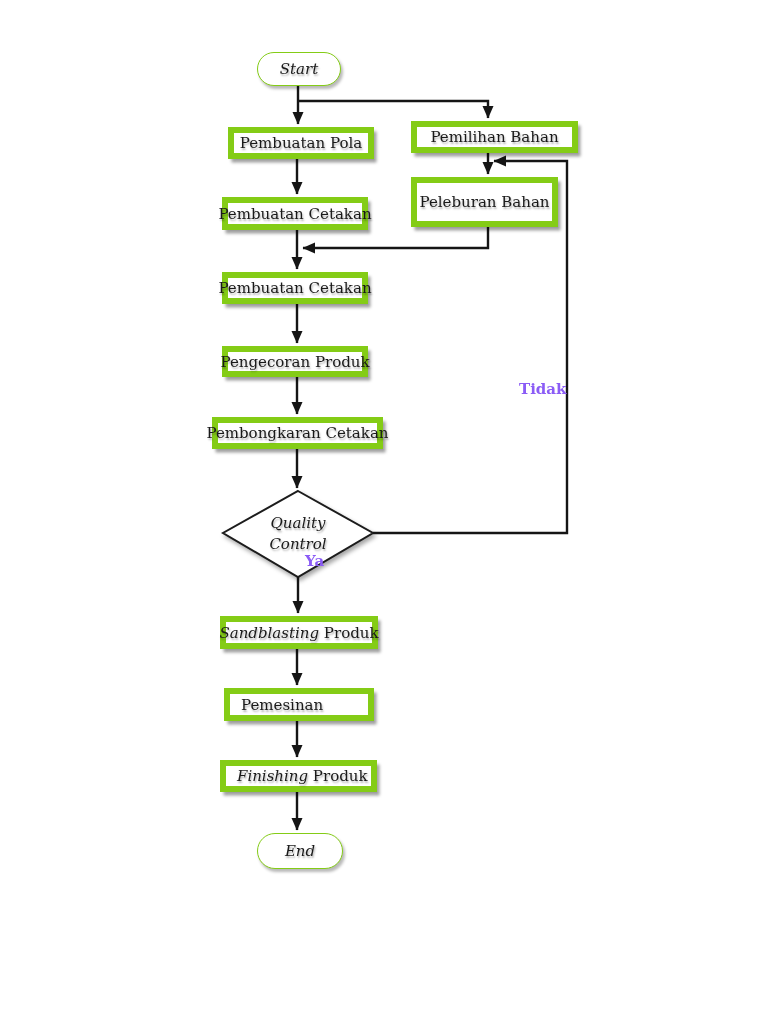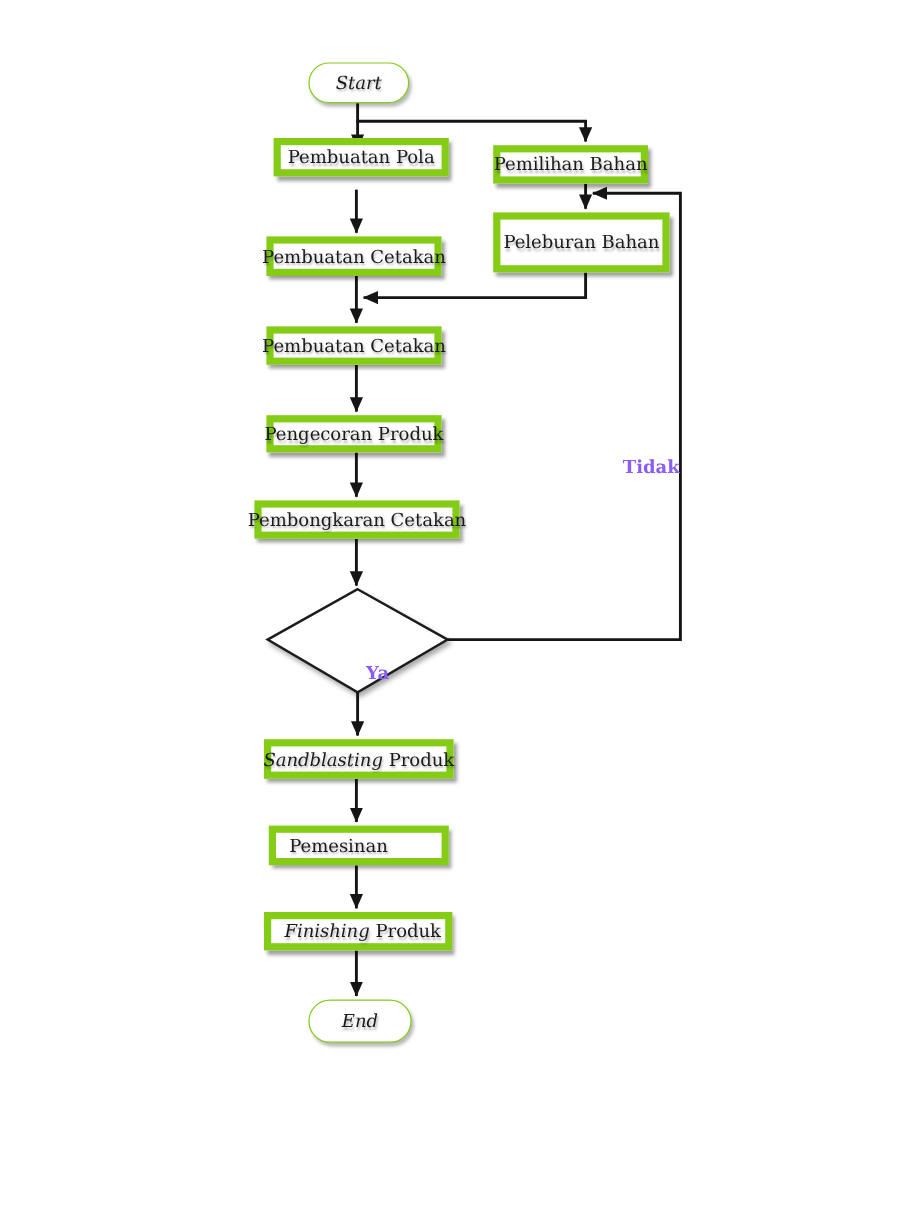--- a/index.html
+++ b/index.html
@@ -63,25 +63,25 @@
       <path d="M297 649 V685" marker-end="url(#ah)"></path>
       <path d="M297 721 V757" marker-end="url(#ah)"></path>
       <path d="M297 792 V830" marker-end="url(#ah)"></path>
     </g>
   </svg>
 
   <div class="node stadium" style="left:257px; top:52px; width:84px; height:34px;">
     <span class="lbl">Start</span>
   </div>
 
-  <div class="node" style="left:228px; top:115px; width:146px; height:32px;">
+  <div class="node" style="left:228px; top:127px; width:146px; height:32px;">
     <span class="lbl">Pembuatan Pola</span>
   </div>
 
-  <div class="node" style="left:411px; top:121px; width:129px; height:32px;">
+  <div class="node" style="left:411px; top:121px; width:167px; height:32px;">
     <span class="lbl">Pemilihan Bahan</span>
   </div>
 
   <div class="node multiline" style="left:411px; top:177px; width:147px; height:50px;">
     <span class="lbl">Peleburan Bahan</span>
   </div>
 
   <div class="node" style="left:222px; top:197px; width:146px; height:33px;">
     <span class="lbl">Pembuatan Cetakan</span>
   </div>
@@ -91,20 +91,24 @@
   </div>
 
   <div class="node" style="left:222px; top:346px; width:146px; height:31px;">
     <span class="lbl">Pengecoran Produk</span>
   </div>
 
   <div class="node" style="left:212px; top:417px; width:171px; height:32px;">
     <span class="lbl">Pembongkaran Cetakan</span>
   </div>
 
+  <div class="diamond-label" style="left:223px; top:491px; width:150px; height:86px;">
+    <span>Quality</span>
+    <span>Control</span>
+  </div>
 
   <div class="edge-label" style="left:305px; top:552px;">Ya</div>
   <div class="edge-label" style="left:519px; top:380px;">Tidak</div>
 
   <div class="node" style="left:220px; top:616px; width:158px; height:33px;">
     <span class="lbl"><span class="it">Sandblasting</span><span> Produk</span></span>
   </div>
 
   <div class="node left-align" style="left:224px; top:688px; width:150px; height:33px;">
     <span class="lbl">Pemesinan</span>

